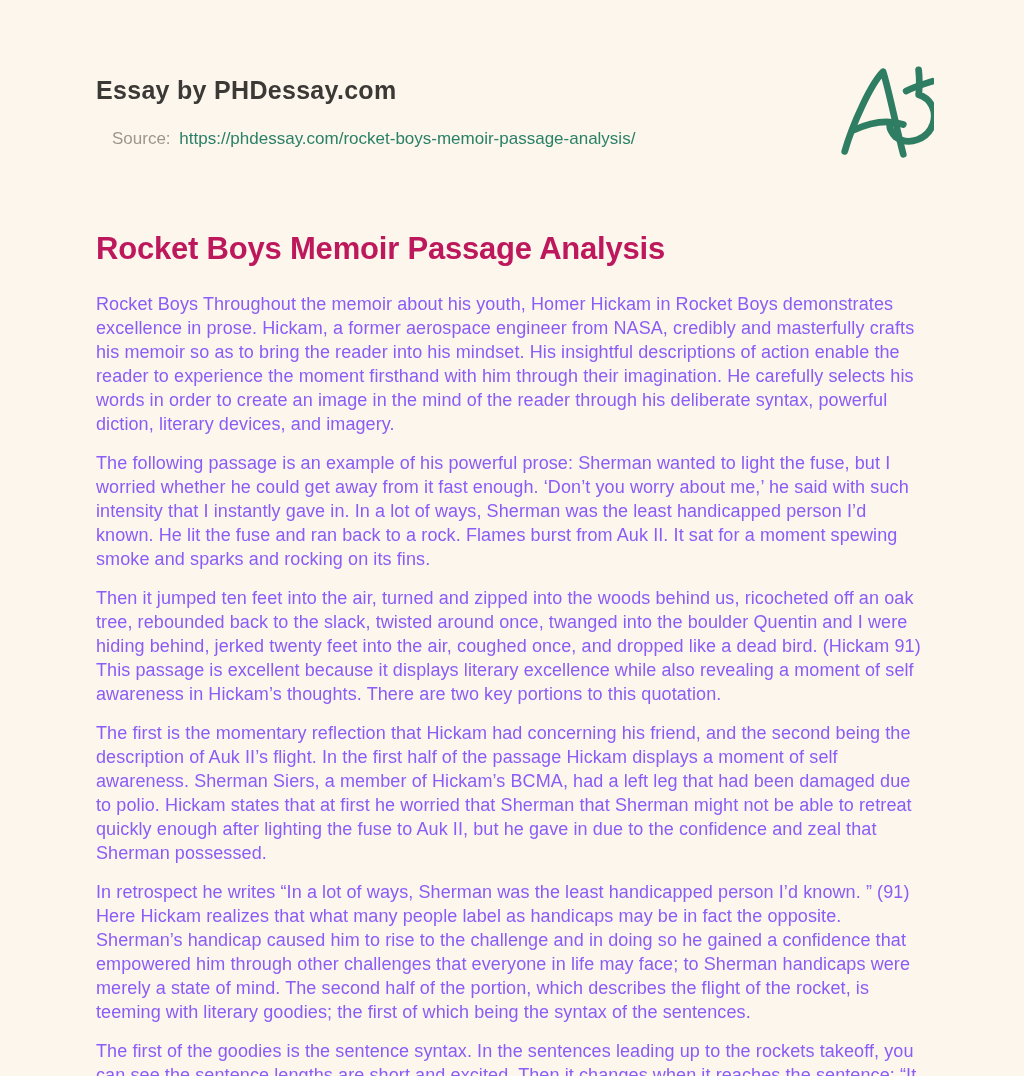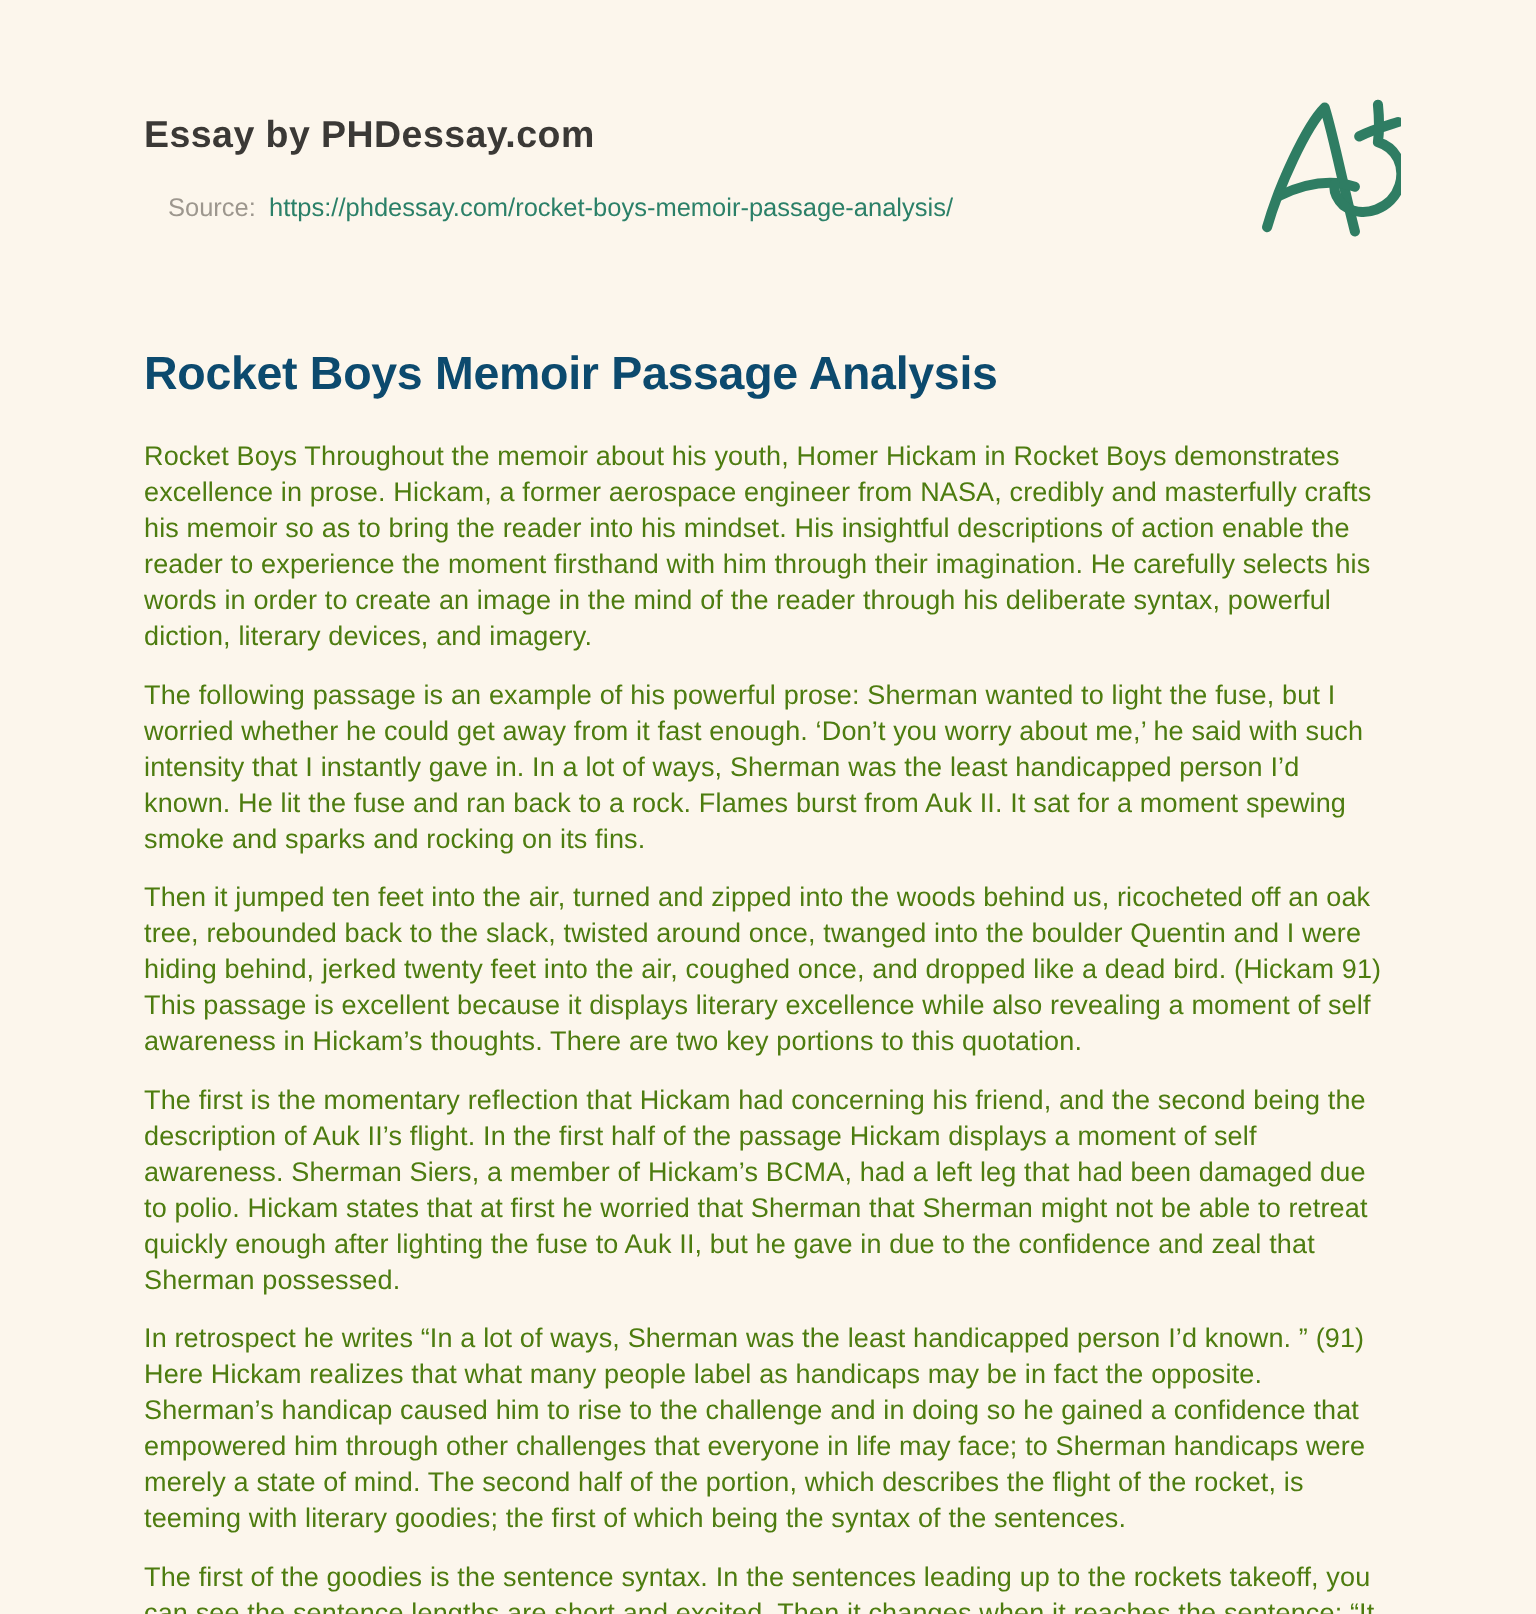--- a/index.html
+++ b/index.html
@@ -44,28 +44,28 @@
     width: 96px;
     height: 98px;
     flex: none;
     margin-top: -2px;
     margin-right: -6px;
   }
   .logo svg { width: 100%; height: 100%; }
   .essay-title {
     font-size: 31px;
     font-weight: 700;
-    color: #0c4a6e;
+    color: #be185d;
     letter-spacing: -0.2px;
     margin: 66px 0 25px 0;
   }
   .essay-body .para {
     font-size: 18px;
     line-height: 24px;
-    color: #4d7c0f;
+    color: #8b5cf6;
     letter-spacing: 0.1px;
     margin: 0 0 15px 0;
   }
 </style>
 </head>
 <body>
 
 <div class="page">
 
   <div class="header">

